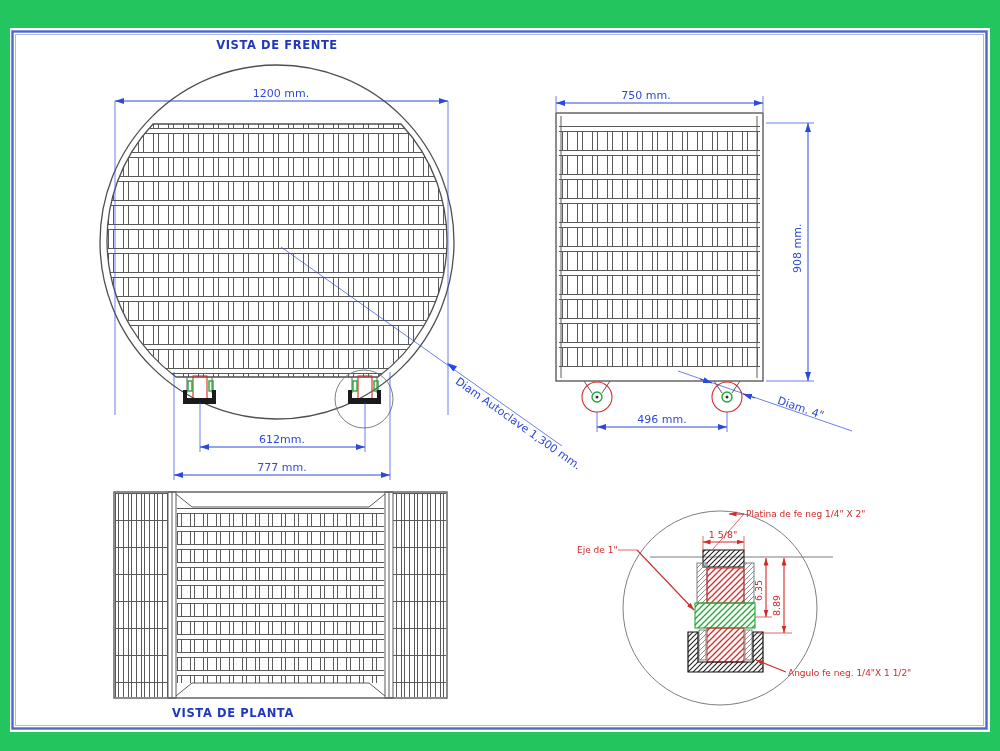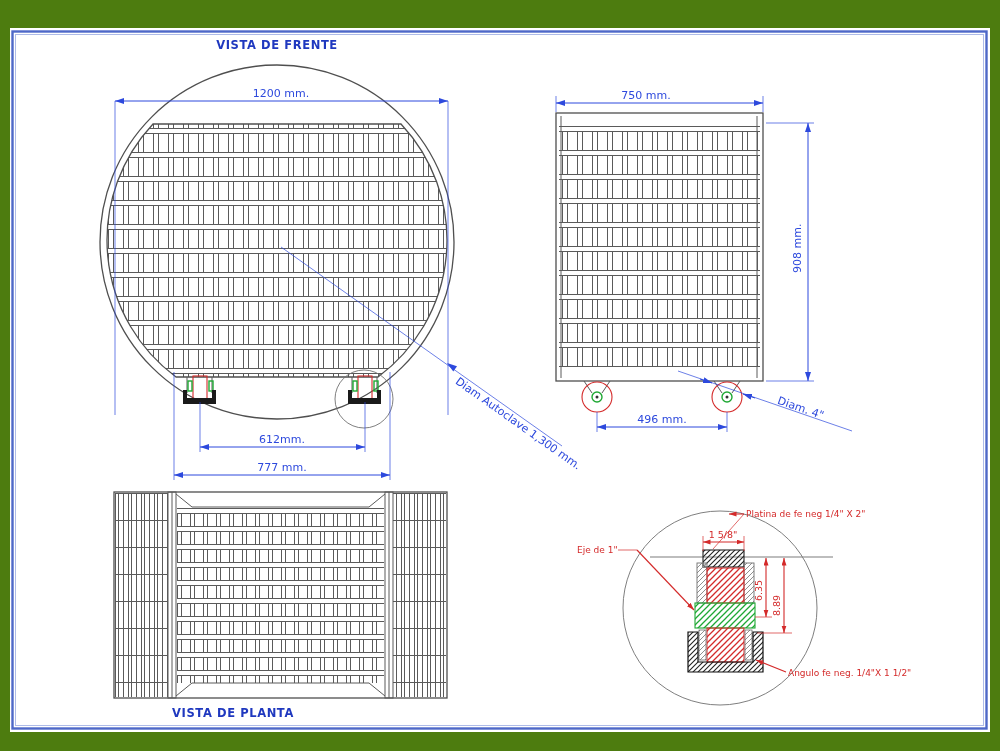--- a/index.html
+++ b/index.html
@@ -1,16 +1,16 @@
 <!DOCTYPE html>
 <html><head>
 <meta charset="utf-8">
 <style>
   html,body { margin:0; padding:0; background:#8a8a8a; }
-  .stage { position:relative; width:1000px; height:751px; background:#4d7c0f; overflow:hidden; }
+  .stage { position:relative; width:1000px; height:751px; background:#22c55e; overflow:hidden; }
   svg { display:block; }
   text { font-family:"DejaVu Sans","Liberation Sans",sans-serif; }
   .ln     { stroke:#4f4f4f; stroke-width:1.3; fill:none; }
   .lnmed  { stroke:#5a5a5a; stroke-width:1; fill:none; }
   .lnthin { stroke:#707070; stroke-width:0.9; fill:none; }
   .dim    { stroke:#2d49dd; stroke-width:1; fill:none; }
   .dimthin{ stroke:#2d49dd; stroke-width:0.7; fill:none; }
   .red    { stroke:#d42a2a; stroke-width:1.1; fill:none; }
   .redthin{ stroke:#d42a2a; stroke-width:0.7; fill:none; }
   .green  { stroke:#1fa834; stroke-width:1.4; fill:none; }

